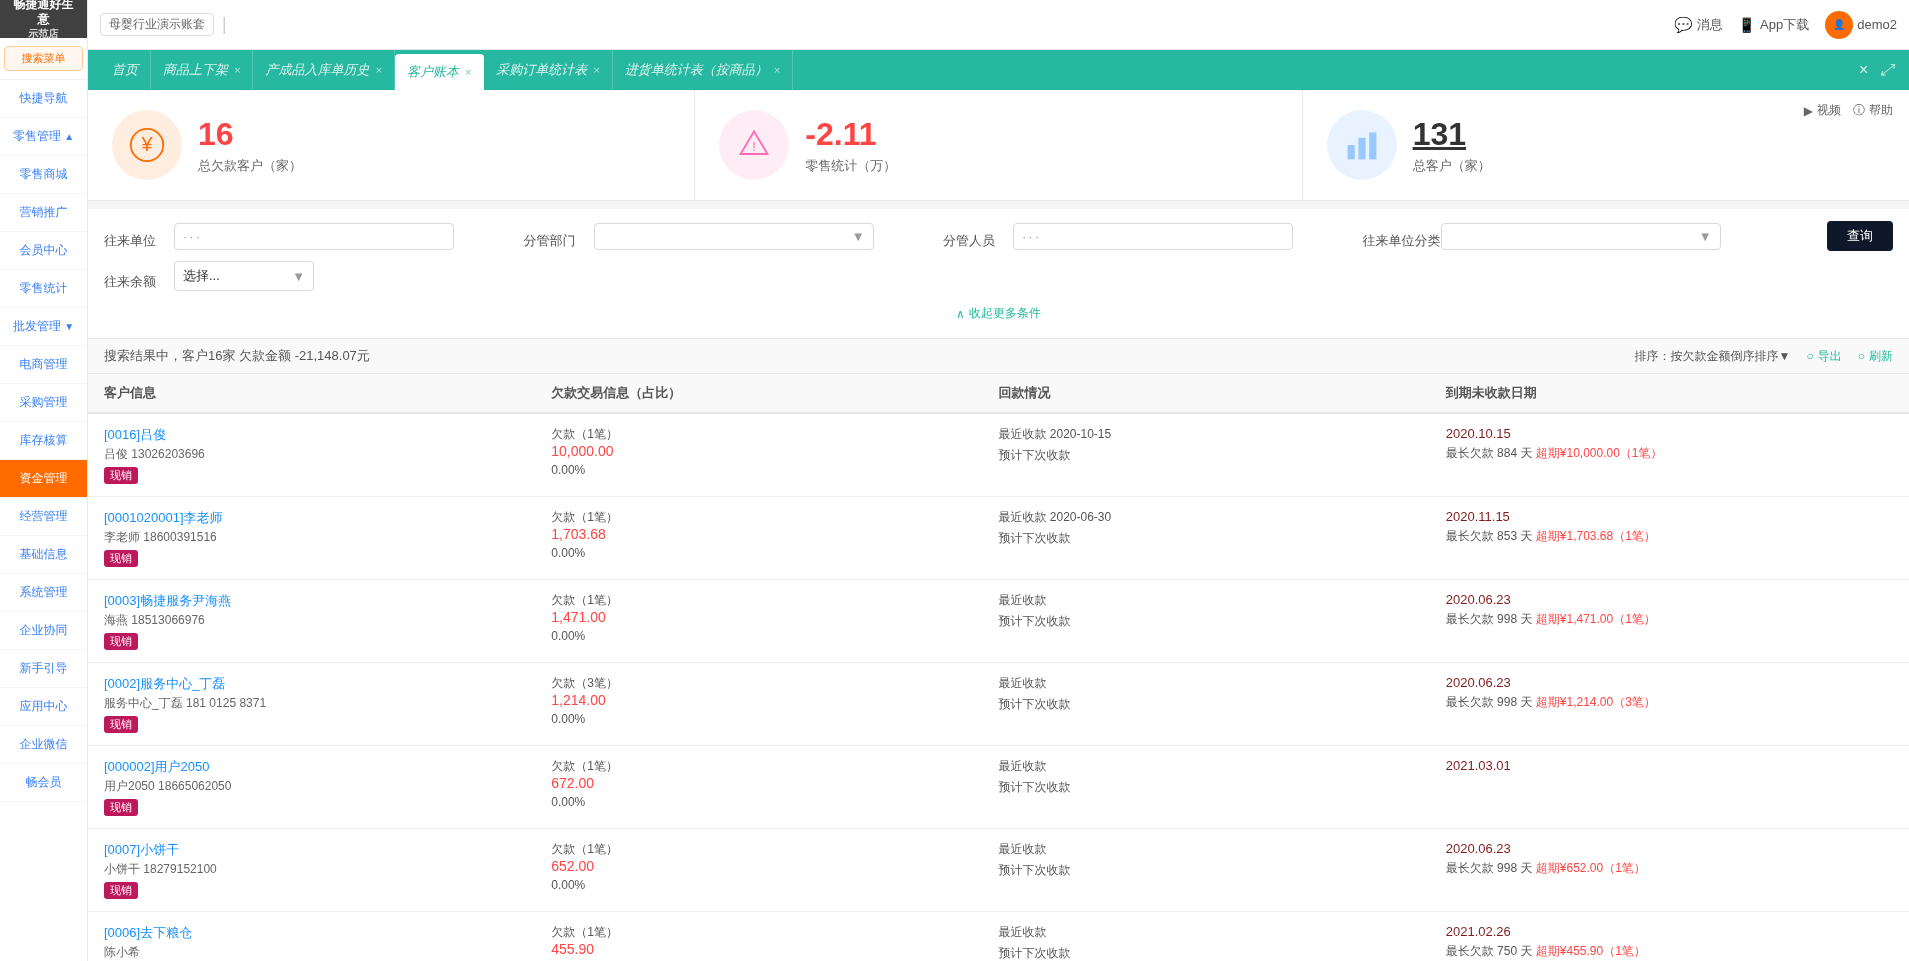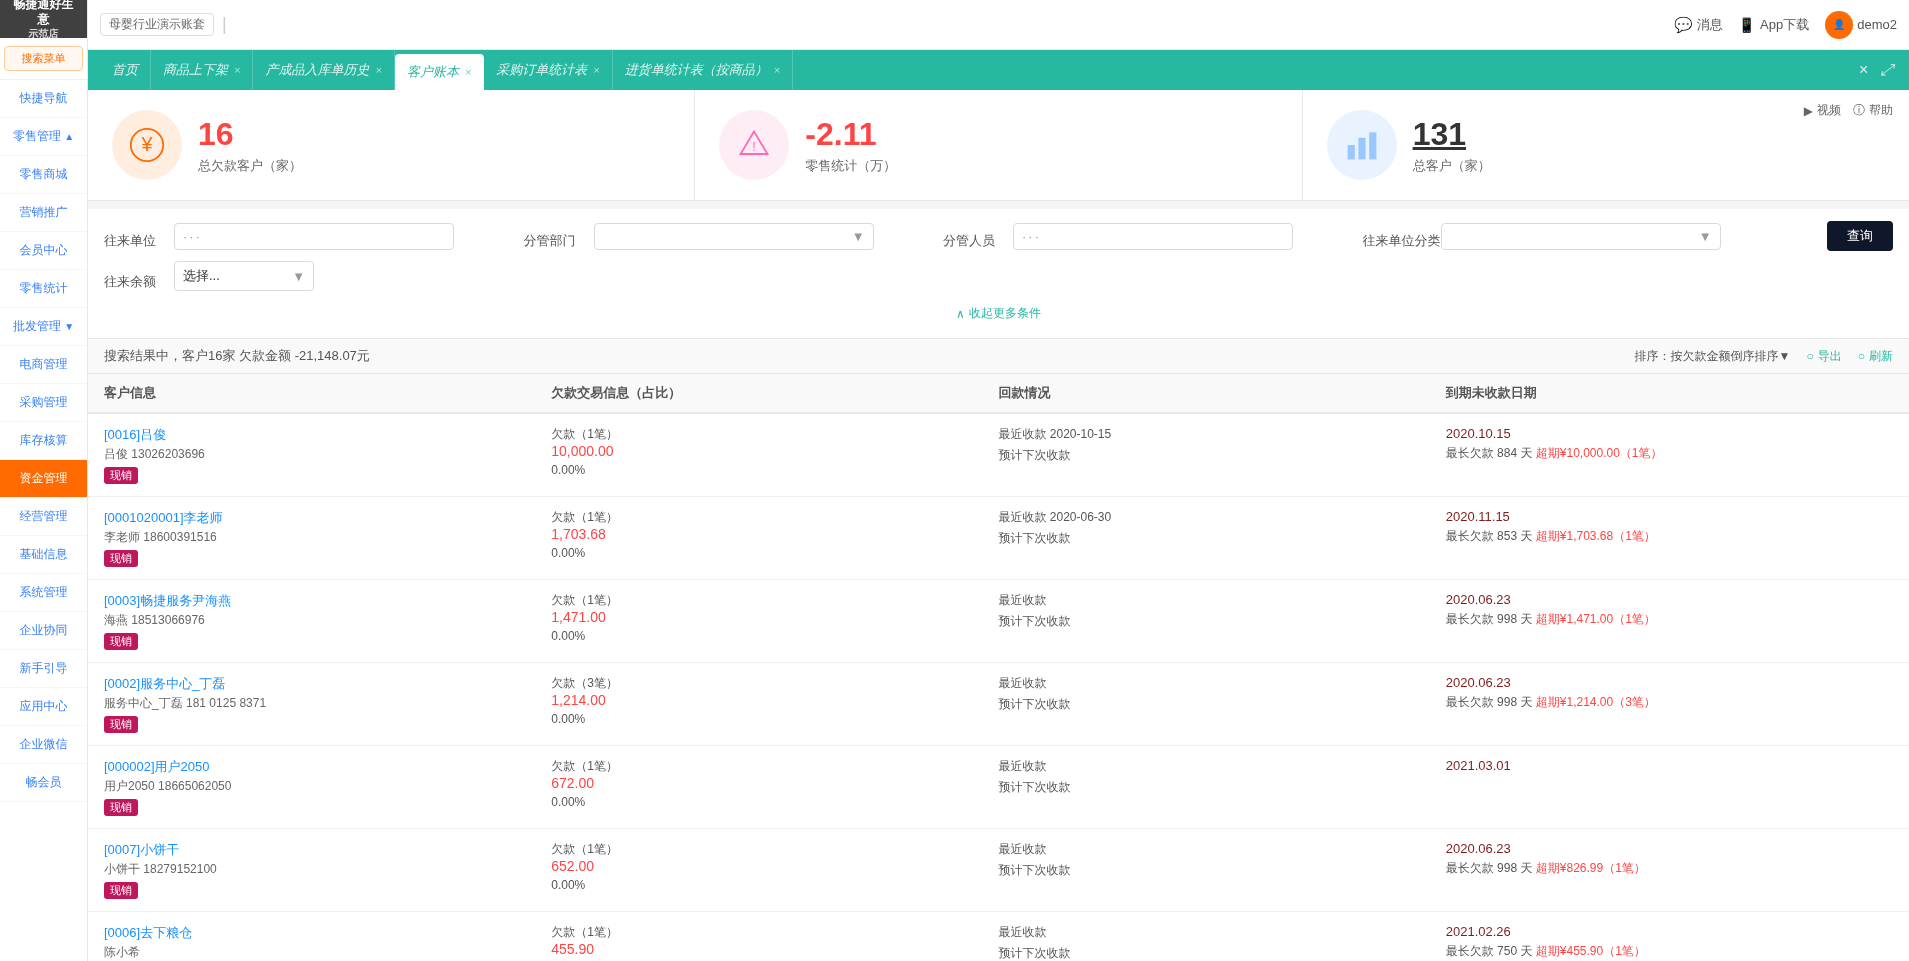--- a/index.html
+++ b/index.html
@@ -468,21 +468,21 @@
           <div class="debt-percent">0.00%</div>
         </div>
         <div>
           <div class="collection-info">最近收款</div>
           <div class="collection-date">预计下次收款</div>
         </div>
         <div>
           <div class="overdue-date">2020.06.23</div>
           <div class="overdue-days">
             <span>最长欠款 998 天</span>
-            <span class="overdue-amount">超期¥826.99（1笔）</span>
+            <span class="overdue-amount">超期¥652.00（1笔）</span>
           </div>
         </div>
       </div>
 
       <div class="table-row">
         <div>
           <div class="customer-name">[0006]去下粮仓</div>
           <div class="customer-phone">陈小希</div>
 
         </div>

